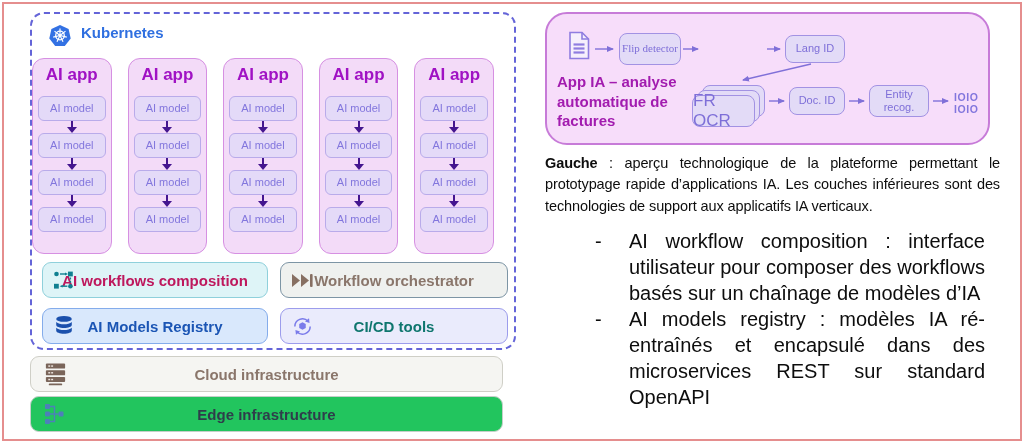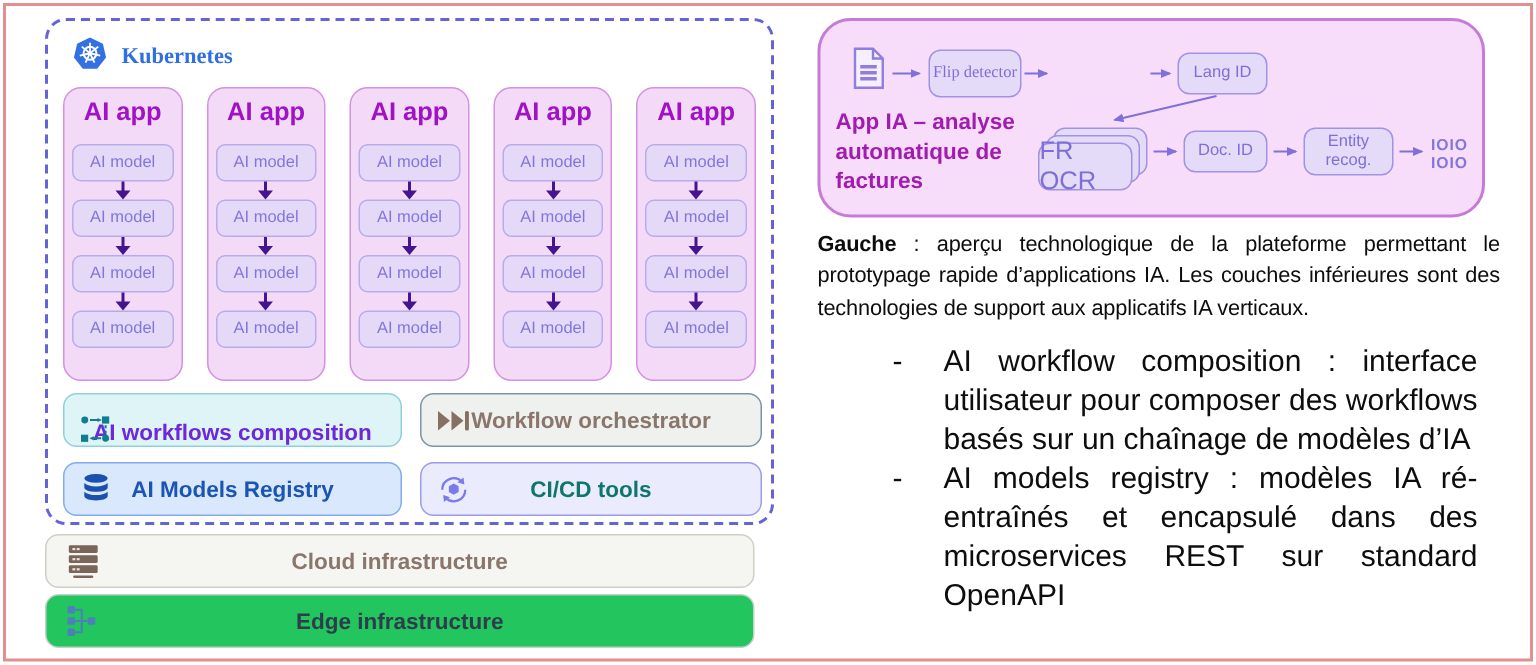--- a/index.html
+++ b/index.html
@@ -5,39 +5,39 @@
   html,body { margin:0; padding:0; background:#fff; }
   .screen {
     position:relative; width:1024px; height:443px; background:#ffffff;
     font-family:"Liberation Sans", sans-serif; overflow:hidden;
   }
   .frame { position:absolute; inset:2px; border:2px solid #e58e8e; }
 
   
   .k8s { position:absolute; left:30px; top:12px; width:486px; height:338px;
          border:2px dashed #6464d8; border-radius:14px; box-sizing:border-box; }
-  .k8s-head { position:absolute; left:16px; top:10px; display:flex; align-items:center; gap:9px;font-family:Liberation Serif, serif; }
+  .k8s-head { position:absolute; left:16px; top:10px; display:flex; align-items:flex-start; gap:9px; }
   .k8s-label { font-size:15px; font-weight:bold; color:#2f6fe0; }
 
-  .cols { position:absolute; left:10px; top:44px; width:462px; display:flex; gap:16px;align-items:flex-end; }
+  .cols { position:absolute; left:0; top:44px; width:462px; display:flex; gap:16px;align-items:flex-end; }
   .appcol { flex:1; height:196px; background:#f3dbf8; border:1.5px solid #d690e2;
             border-radius:12px; padding:3px 5px; box-sizing:border-box; text-align:center; }
   .app-title { font-size:17px; font-weight:bold; color:#a012c4; margin:3px 0 11px; }
   .model { height:25px; background:#e4daf8; border:1px solid #b9abea; border-radius:6px;
            color:#8276dd; font-size:11px; line-height:23px; box-sizing:border-box; }
   .varrow { width:11px; height:12px; margin:0 auto; position:relative; }
   .varrow::before { content:''; position:absolute; left:4.5px; top:0; width:2px; height:7px; background:#44158f; }
   .varrow::after { content:''; position:absolute; left:0.5px; top:6px;
                    border-left:5px solid transparent; border-right:5px solid transparent;
                    border-top:6px solid #44158f; }
 
   .feat { position:absolute; height:36px; border-radius:9px; display:flex; align-items:center; box-sizing:border-box; }
   .feat .ficon { position:absolute; left:10px; display:flex; }
   .feat .flabel { width:100%; text-align:center; font-weight:bold; font-size:15px; }
-  #wfc  { left:10px;  top:248px; width:226px; background:#def4f7; border:1.4px solid #8fd0db; color:#6d28d9;align-items:flex-end; }
+  #wfc  { left:10px;  top:248px; width:226px; background:#def4f7; border:1.4px solid #8fd0db; color:#be185d; }
   #orch { left:248px; top:248px; width:228px; background:#eff1ef; border:1.5px solid #7d95a5; color:#8a766b; }
   #reg  { left:10px;  top:294px; width:226px; background:#d9e8fc; border:1.4px solid #84aceb; color:#1b55b4; }
   #cicd { left:248px; top:294px; width:228px; background:#eaebfc; border:1.4px solid #9c9cec; color:#0f766e; }
 
   .infra { position:absolute; left:30px; width:473px; height:36px; border-radius:9px;
            display:flex; align-items:center; box-sizing:border-box; }
   .infra .ficon { position:absolute; left:12px; display:flex; }
   .infra .flabel { width:100%; text-align:center; font-weight:bold; font-size:15px; }
   #cloud { top:356px; background:#f5f5f2; border:1.4px solid #cfcfc7; color:#8a766b; }
   #edge  { top:396px; background:#22c55e; border:1.4px solid #c5cfc9; color:#2f3d4b; }

